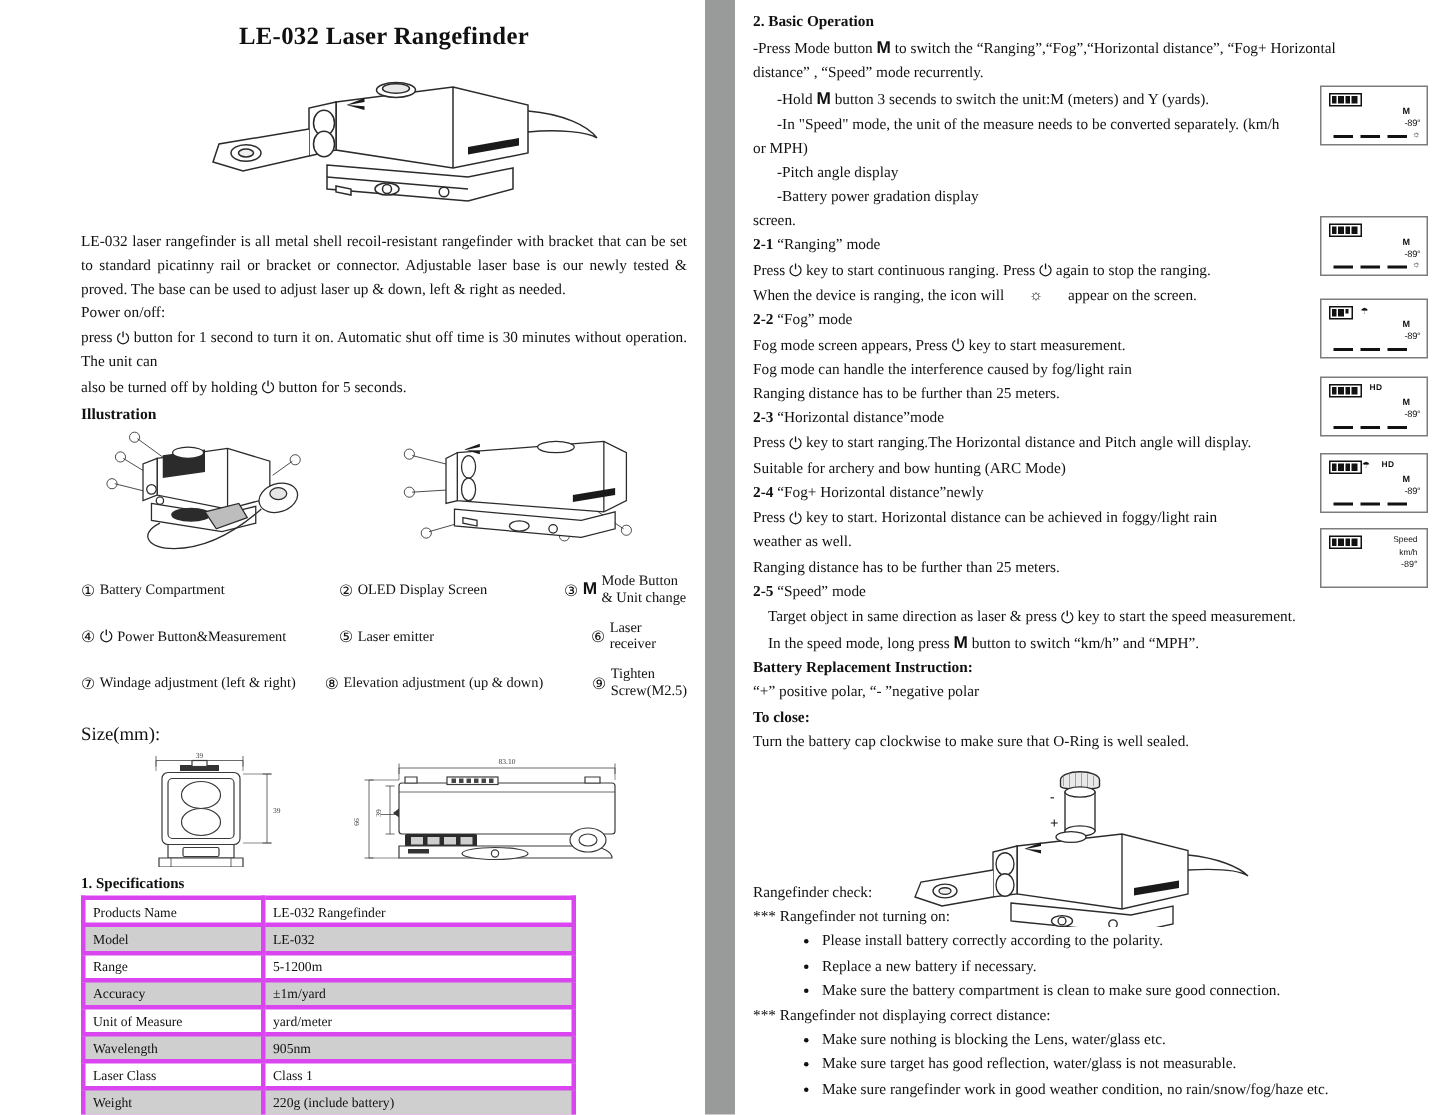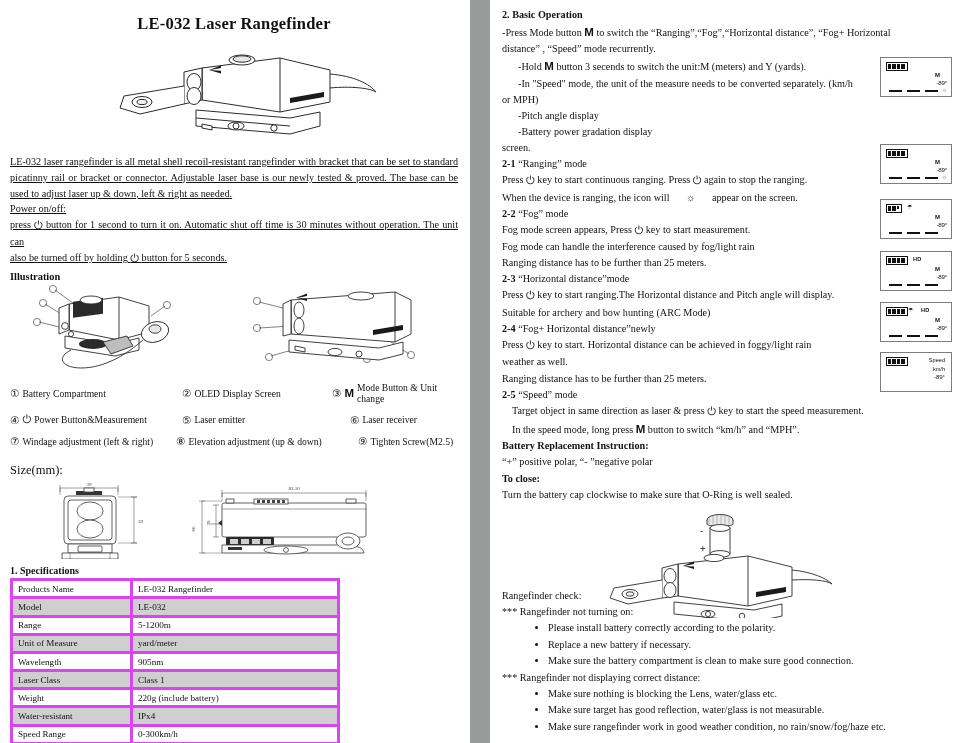--- a/index.html
+++ b/index.html
@@ -6,29 +6,29 @@
   html, body { margin:0; padding:0; }
   body {
     width: 960px; height: 743px;
     background: #ffffff;
     font-family: "Liberation Serif", "DejaVu Serif", serif;
     color: #111;
     overflow: hidden;
     position: relative;
   }
   .page { position:absolute; top:0; height:743px; background:#fff; overflow:hidden; }
-  #left-page  { left:0;   width:470px; }
+  #left-page  { left:0;   width:470px;padding-left:44px; }
   #gutter     { position:absolute; left:470px; top:0; width:20px; height:743px; background:#999a9a; }
   #right-page { left:490px; width:470px; }
   .b { font-weight:bold; }
   h1.title {
     text-align:center; font-size:16.5px; font-weight:bold;
     margin:0; padding:8px 0 0 0; letter-spacing:.2px;
   }
-  .para { font-size:10.2px; line-height:1.55; text-align:justify;text-decoration:underline; }
+  .para { font-size:10.2px; line-height:1.55; text-align:justify; }
 
   
   #left-inner { padding: 6px 12px 0 10px; position:relative; height:100%; }
   #hero-fig { height:112px; display:flex; align-items:center; justify-content:center; margin-top:4px; }
   #intro { margin-top:4px; }
   #illus-label { font-weight:bold; font-size:10.4px; margin-top:4px; }
   #exploded-figs { height:92px; display:flex; justify-content:space-around; align-items:center; margin-top:2px;}
 
   
   .parts { margin-top:6px; }
@@ -339,20 +339,24 @@
           </tr>
         <tr>
             <td class="k">Model</td>
             <td>LE-032</td>
           </tr>
         <tr>
             <td class="k">Range</td>
             <td>5-1200m</td>
           </tr>
         <tr>
+            <td class="k">Accuracy</td>
+            <td>±1m/yard</td>
+          </tr>
+        <tr>
             <td class="k">Unit of Measure</td>
             <td>yard/meter</td>
           </tr>
         <tr>
             <td class="k">Wavelength</td>
             <td>905nm</td>
           </tr>
         <tr>
             <td class="k">Laser Class</td>
             <td>Class 1</td>

